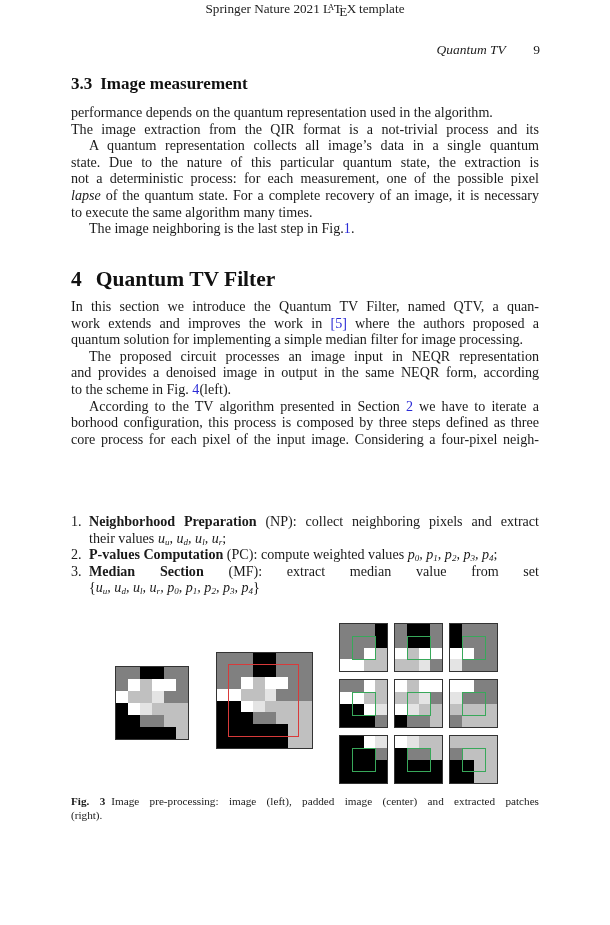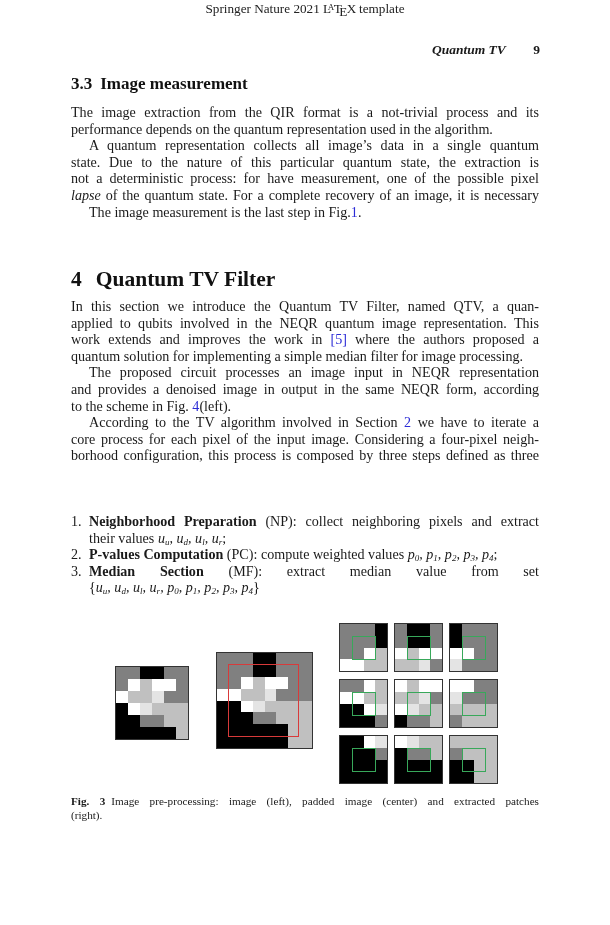--- a/index.html
+++ b/index.html
@@ -3,21 +3,21 @@
 <meta charset="utf-8">
 <style>
   html, body { margin: 0; padding: 0; background: #ffffff; }
   body { width: 610px; height: 925px; position: relative; overflow: hidden;
          font-family: "DejaVu Serif", "Liberation Serif", serif; color: #1a1a1a; }
   .abs { position: absolute; }
   .running-header { top: 1px; left: 0; width: 610px; text-align: center; font-size: 13.2px;
          font-family: "Liberation Serif", serif; color: #222; }
   .running-header .latex { letter-spacing: -0.5px; }
   .page-head { top: 42px; left: 0; width: 540px; text-align: right; font-size: 13.5px;
-         font-family: "Liberation Serif", serif; font-weight: bold; }
+         font-family: "Liberation Serif", serif; }
   .page-head .title { font-style: italic; margin-right: 24px; }
   .sec-heading { font-family: "Liberation Serif", serif; font-weight: bold; color: #111; text-align: right; }
   .h3 { top: 74px; left: 71px; font-size: 17px; }
   .h3 .num { margin-right: 8px; }
   .h2 { top: 267px; left: 71px; font-size: 21.5px; }
   .h2 .num { margin-right: 14px; }
   .para { left: 71px; width: 468px; font-family: "Liberation Serif", serif; font-size: 14.1px;
           line-height: 16.6px; text-align: justify; text-align-last: left; }
   .para .ln { display: block; white-space: nowrap; text-align: justify; text-align-last: justify; }
   .para .ln.last { text-align-last: left; }
@@ -53,46 +53,46 @@
 <div class="abs page-head">
   <span class="title">Quantum TV</span>
   <span>9</span>
 </div>
 
 <div class="abs sec-heading h3">
   <span class="num">3.3</span><span>Image measurement</span>
 </div>
 
 <div class="abs para" style="top:104px;">
+  <span class="ln last">performance depends on the quantum representation used in the algorithm.</span>
   <span class="ln">The image extraction from the QIR format is a not-trivial process and its</span>
-  <span class="ln last">performance depends on the quantum representation used in the algorithm.</span>
   <span class="ln indent">A quantum representation collects all image’s data in a single quantum</span>
   <span class="ln">state. Due to the nature of this particular quantum state, the extraction is</span>
-  <span class="ln">not a deterministic process: for have measurement, one of the possible pixel</span>
+  <span class="ln">not a deterministic process: for each measurement, one of the possible pixel</span>
   <span class="ln"><em>lapse</em> <span>of the quantum state. For a complete recovery of an image, it is necessary</span></span>
-  <span class="ln last indent"><span>The image measurement is the last step in Fig.</span><span class="link">1</span><span>.</span></span>
+  <span class="ln last">to execute the same algorithm many times.</span>
+  <span class="ln last indent"><span>The image neighboring is the last step in Fig.</span><span class="link">1</span><span>.</span></span>
 </div>
 
 <div class="abs sec-heading h2">
   <span class="num">4</span><span>Quantum TV Filter</span>
 </div>
 
 <div class="abs para" style="top:298px;">
   <span class="ln">In this section we introduce the Quantum TV Filter, named QTV, a quan-</span>
-  <span class="ln">applied to qubits involved in the NEQR quantum image representation. This</span>
   <span class="ln"><span>work extends and improves the work in </span><span class="link">[5]</span><span> where the authors proposed a</span></span>
   <span class="ln last">quantum solution for implementing a simple median filter for image processing.</span>
 
   <span class="ln indent">The proposed circuit processes an image input in NEQR representation</span>
   <span class="ln">and provides a denoised image in output in the same NEQR form, according</span>
   <span class="ln last"><span>to the scheme in Fig. </span><span class="link">4</span><span>(left).</span></span>
 
-  <span class="ln indent"><span>According to the TV algorithm involved in Section </span><span class="link">2</span><span> we have to iterate a</span></span>
+  <span class="ln indent"><span>According to the TV algorithm presented in Section </span><span class="link">2</span><span> we have to iterate a</span></span>
+  <span class="ln">borhood configuration, this process is composed by three steps defined as three</span>
   <span class="ln">core process for each pixel of the input image. Considering a four-pixel neigh-</span>
-  <span class="ln">borhood configuration, this process is composed by three steps defined as three</span>
 </div>
 
 <div class="abs list" style="top:513px;">
   <div class="li">
     <span class="n">1.</span>
     <span class="ln"><b>Neighborhood Preparation</b><span> (NP): collect neighboring pixels and extract</span></span>
     <span class="ln last"><span>their values </span><span class="math">u<sub>u</sub>, u<sub>d</sub>, u<sub>l</sub>, u<sub>r</sub></span><span>;</span></span>
   </div>
   <div class="li">
     <span class="n">2.</span>

